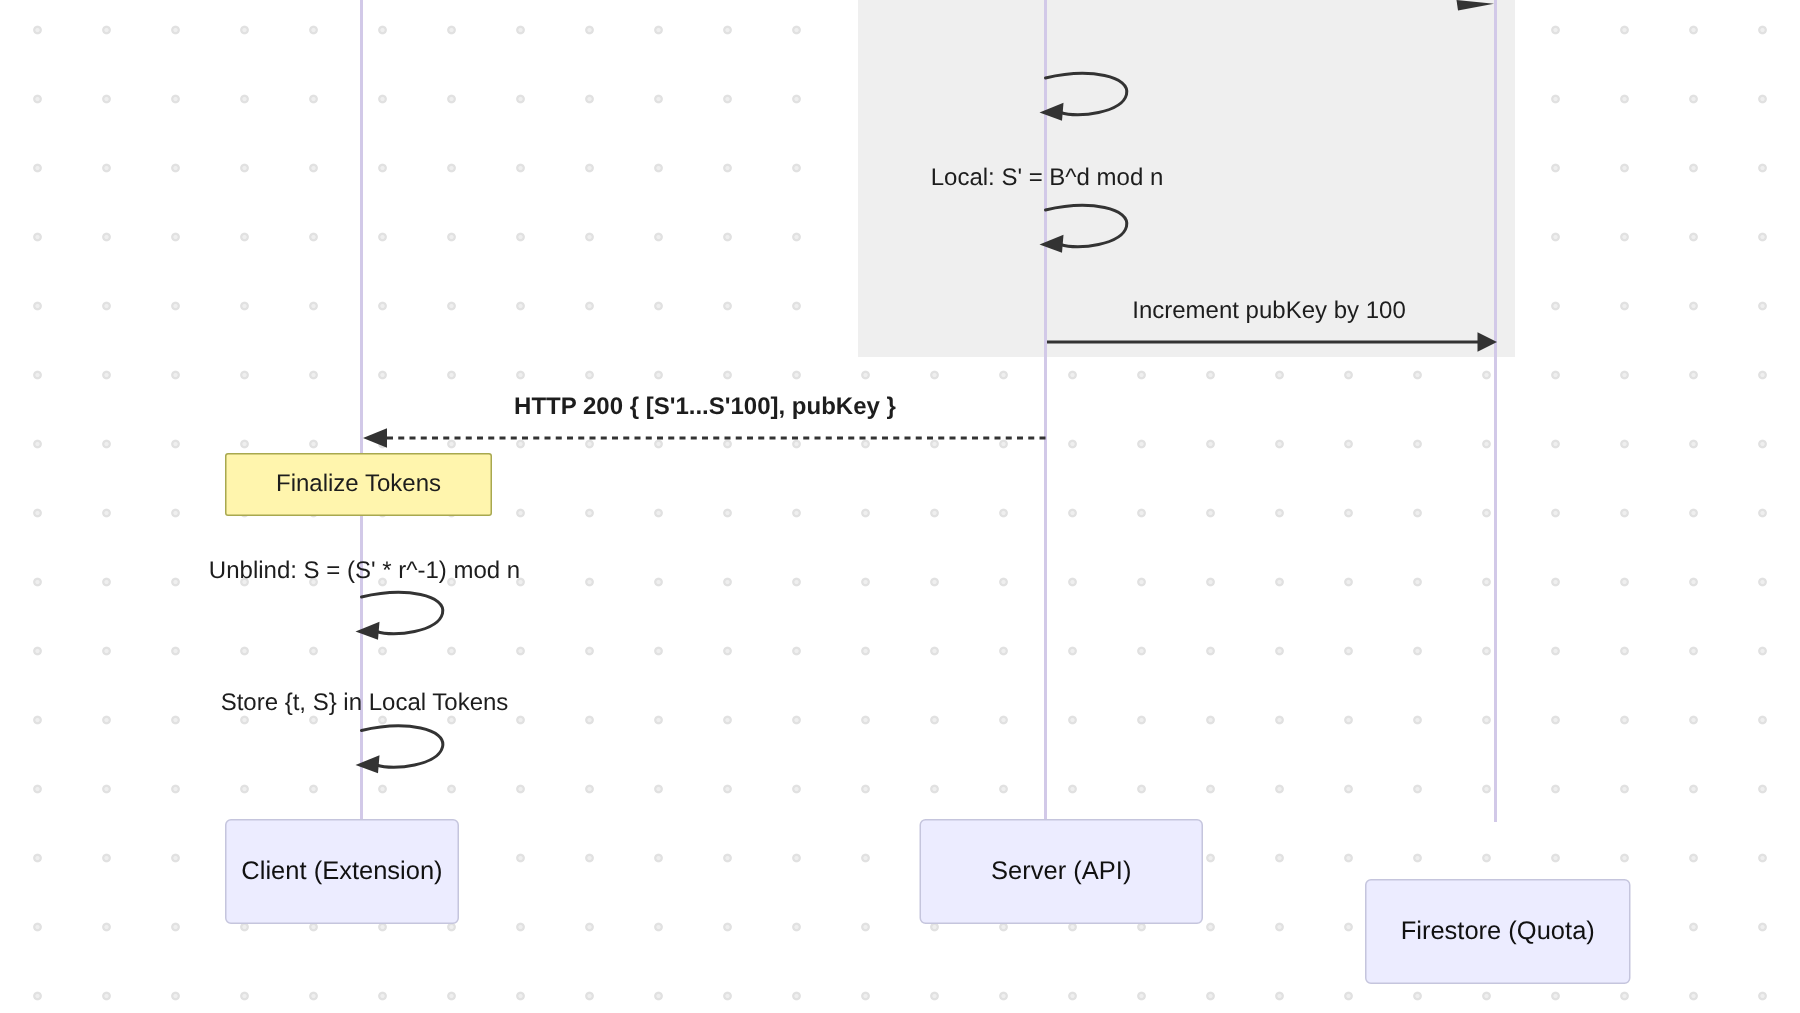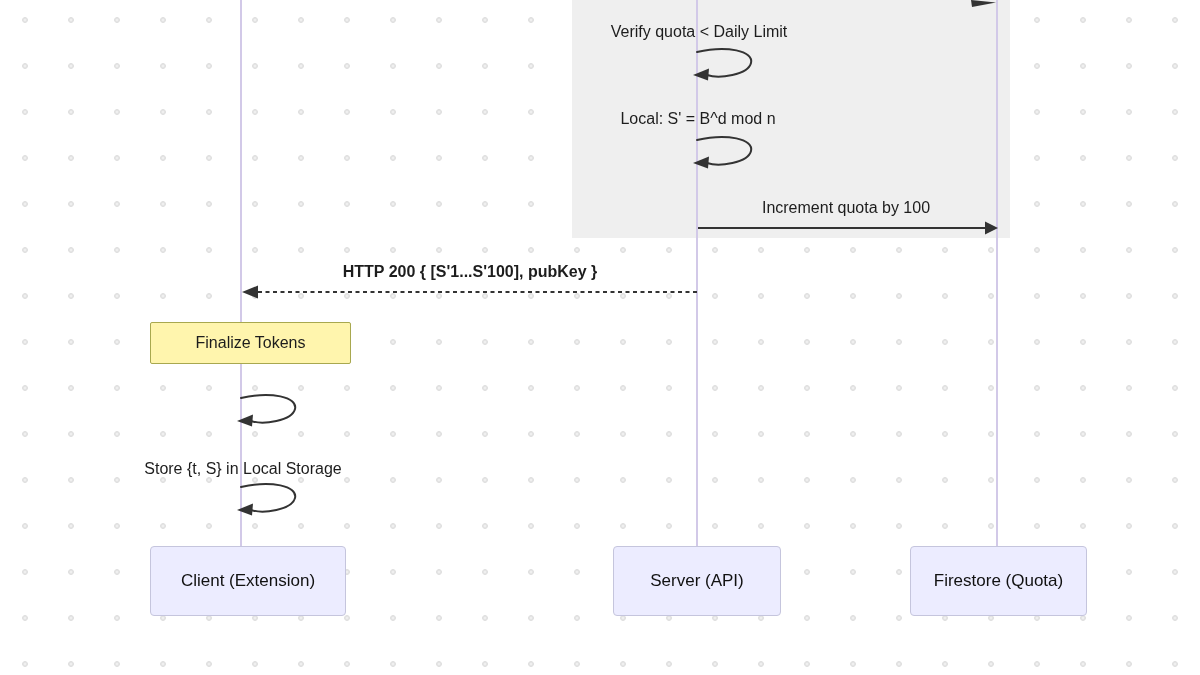--- a/index.html
+++ b/index.html
@@ -70,50 +70,49 @@
   .lbl-sign      { left: 698px; top: 109px; }
   .lbl-increment { left: 846px; top: 198px; }
   .lbl-http      { left: 470px; top: 262px; font-weight: bold; }
   .lbl-unblind   { left: 243px; top: 371px; }
   .lbl-store     { left: 243px; top: 459px; }
 
   .note-box {
     position: absolute;
     left: 150px;
     top: 302px;
-    width: 201px;
+    width: 178px;
     height: 42px;
     background: #fff5ad;
     border: 1px solid #a8a84f;
     border-radius: 2px;
     display: flex;
     align-items: center;
     justify-content: center;
     font-size: 16px;
     color: #1d1d1d;
     box-sizing: border-box;
-    margin-top: 20px;
   }
   .participant {
     position: absolute;
     top: 546px;
     height: 70px;
     background: #ececff;
     border: 1px solid #c5c5dd;
     border-radius: 4px;
     display: flex;
     align-items: center;
     justify-content: center;
     font-size: 17px;
     color: #111111;
     box-sizing: border-box;
   }
-  .participant.client    { left: 150px; width: 196px; }
-  .participant.server    { left: 613px; width: 168px; }
-  .participant.firestore { left: 910px; width: 177px; }
+  .participant.client    { left: 150px; width: 156px; }
+  .participant.server    { left: 613px; width: 189px; }
+  .participant.firestore { left: 910px; width: 177px; margin-top: 40px; }
 </style>
 </head>
 <body>
 
 <div class="canvas">
 
   <div class="activity-block"></div>
 
   <div class="lifeline client"></div>
   <div class="lifeline server"></div>
@@ -147,30 +146,30 @@
       <path d="M241,398 C271,391 298,397 295,409 C292,421 263,425 251,421"></path>
       <polygon points="237,421 253,414.5 252,426.5"></polygon>
     </g>
 
     <g>
       <path d="M241,487 C271,480 298,486 295,498 C292,510 263,514 251,510"></path>
       <polygon points="237,510 253,503.5 252,515.5"></polygon>
     </g>
   </svg>
 
-  <div class="msg-label lbl-verify">Verify quota &lt; Daily Limit</div>
 
   <div class="msg-label lbl-sign">Local: S' = B^d mod n</div>
 
-  <div class="msg-label lbl-increment">Increment quota by 100</div>
+  <div class="msg-label lbl-increment">Increment pubKey by 100</div>
 
   <div class="msg-label lbl-http">HTTP 200 { [S'1...S'100], pubKey }</div>
 
+  <div class="msg-label lbl-unblind">Unblind: S = (S' * r^-1) mod n</div>
 
-  <div class="msg-label lbl-store">Store {t, S} in Local Storage</div>
+  <div class="msg-label lbl-store">Store {t, S} in Local Tokens</div>
 
   <div class="note-box">Finalize Tokens</div>
 
   <div class="participant client">Client (Extension)</div>
 
   <div class="participant server">Server (API)</div>
 
   <div class="participant firestore">Firestore (Quota)</div>
 
 </div>

